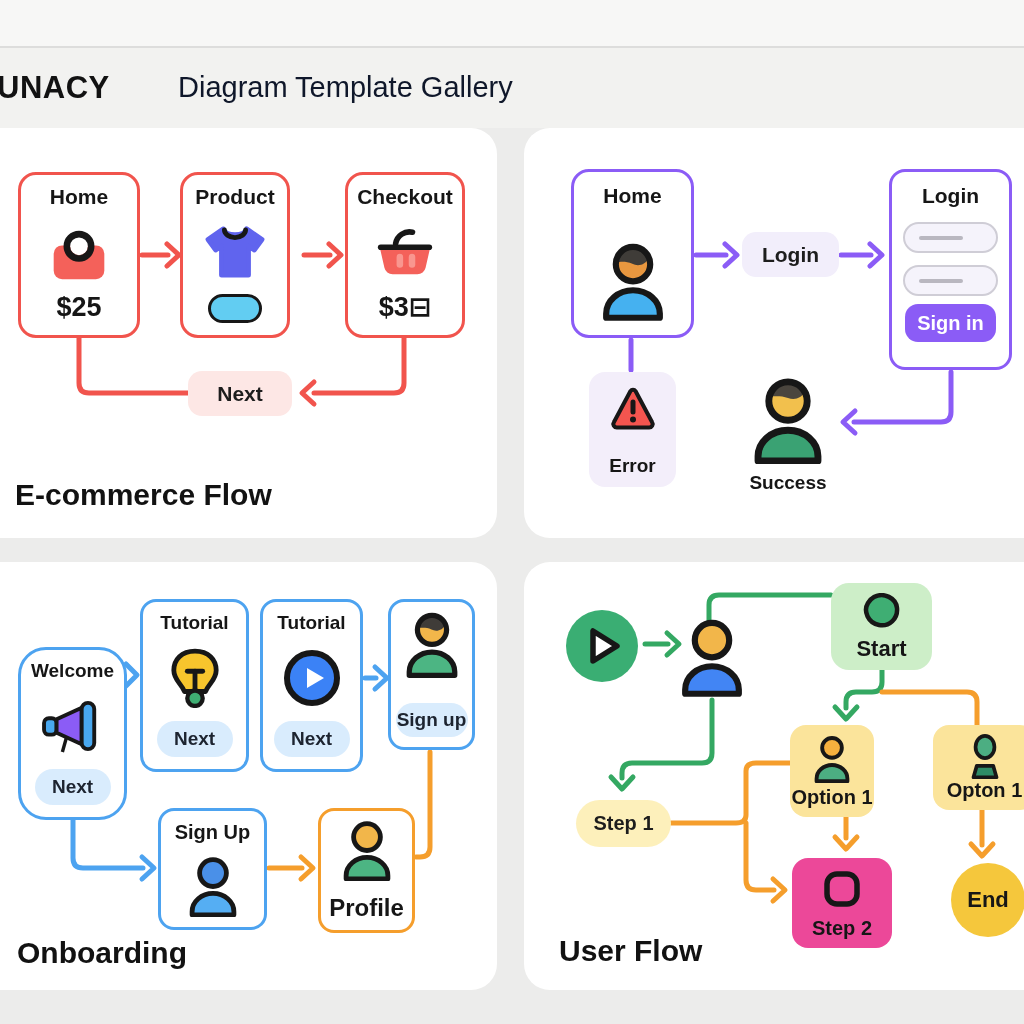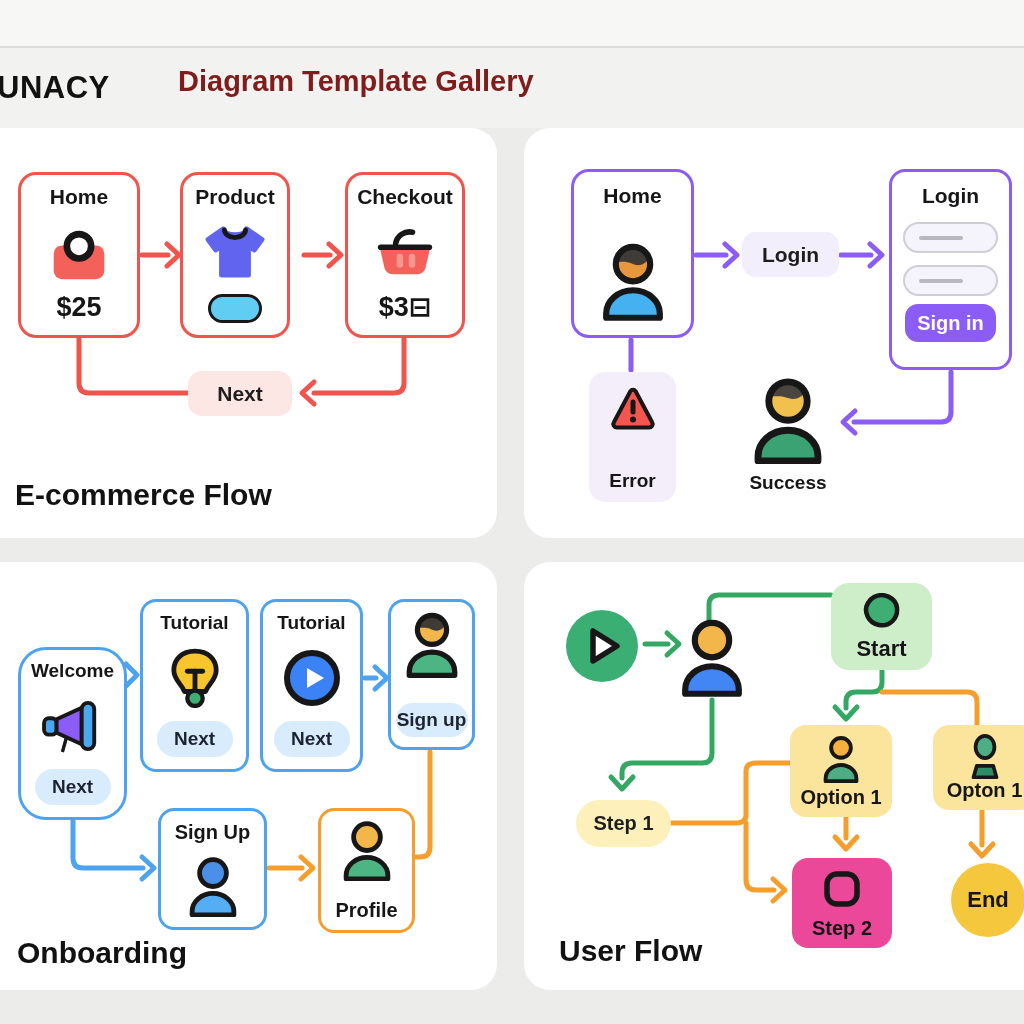--- a/index.html
+++ b/index.html
@@ -1,21 +1,21 @@
 <!DOCTYPE html>
 <html><head>
 <meta charset="utf-8">
 <style>
   html,body{margin:0;padding:0;}
   body{width:1024px;height:1024px;font-family:"Liberation Sans","DejaVu Sans",sans-serif;}
   .screen{position:relative;width:1024px;height:1024px;background:#ececeb;overflow:hidden;}
   .topbar{position:absolute;left:0;top:0;width:1024px;height:46px;background:#f7f7f6;border-bottom:2px solid #dddddc;}
   .header{position:absolute;left:0;top:48px;width:1024px;height:80px;background:#f2f2f0;}
   .logo{position:absolute;left:-3px;top:22px;font-size:31px;font-weight:800;color:#121212;letter-spacing:.5px;}
-  .gallery-title{position:absolute;left:178px;top:17px;font-size:29px;font-weight:700;color:#7f1d1d;}
+  .gallery-title{position:absolute;left:178px;top:23px;font-size:29px;font-weight:400;color:#0f172a;}
   .card{position:absolute;background:#ffffff;border-radius:26px;}
   .card1{left:-30px;top:128px;width:527px;height:410px;}
   .card2{left:524px;top:128px;width:532px;height:410px;}
   .card3{left:-30px;top:562px;width:527px;height:428px;}
   .card4{left:524px;top:562px;width:532px;height:428px;}
   .conn{position:absolute;left:0;top:0;pointer-events:none;}
   .conn path{fill:none;stroke-width:5;stroke-linecap:round;stroke-linejoin:round;}
   .node{position:absolute;background:#fff;display:flex;flex-direction:column;align-items:center;box-sizing:border-box;}
   .screen-node{border:3.5px solid;border-radius:18px;}
   .nlabel{font-weight:700;color:#161616;}
@@ -119,21 +119,21 @@
       <div class="nlabel" style="font-size:21px;">Login</div>
       <div class="inputrow" style="margin-top:14px;">
           <div class="dash"></div>
         </div>
       <div class="inputrow" style="margin-top:12px;">
           <div class="dash"></div>
         </div>
       <div class="signin-btn" style="margin-top:8px;">Sign in</div>
     </div>
 
-    <div class="node" style="left:65px;top:244px;width:87px;height:130px;background:#f3eefa;border-radius:16px;padding:14px 0 10px;justify-content:space-between;gap:15px;">
+    <div class="node" style="left:65px;top:244px;width:87px;height:115px;background:#f3eefa;border-radius:16px;padding:14px 0 10px;justify-content:space-between;gap:15px;">
       <svg width="46" height="44" viewBox="0 0 46 44">
         <path d="M20.5,5 a3,3 0 0 1 5,0 L42,36 a3.5,3.5 0 0 1 -3,5.5 H7 a3.5,3.5 0 0 1 -3,-5.5 Z" fill="#f4554f" stroke="#171717" stroke-width="4" stroke-linejoin="round"></path>
         <line x1="23" y1="16" x2="23" y2="26" stroke="#171717" stroke-width="5" stroke-linecap="round"></line>
         <circle cx="23" cy="33.5" r="3" fill="#171717"></circle>
       </svg>
       <div class="nlabel" style="font-size:19px;">Error</div>
     </div>
 
     <svg style="position:absolute;left:227px;top:250px;" width="74" height="86" viewBox="0 0 48 56">
       <circle cx="24" cy="15" r="12.5" fill="#f2c04d"></circle>
@@ -207,21 +207,21 @@
         <circle cx="24" cy="15" r="12.5" fill="#4a90e8" stroke="#171717" stroke-width="4.5"></circle>
         <path d="M4.5,54 V51 A19.5,17 0 0 1 43.5,51 V54 Z" fill="#55aef3" stroke="#171717" stroke-width="4.5" stroke-linejoin="round"></path>
       </svg>
     </div>
 
     <div class="node screen-node" style="left:348px;top:246px;width:97px;height:125px;border-color:#f59e2c;border-radius:16px;padding:10px 0 8px;justify-content:space-between;">
       <svg width="52" height="60" viewBox="0 0 48 56">
         <circle cx="24" cy="15" r="12.5" fill="#f2b64a" stroke="#171717" stroke-width="4.5"></circle>
         <path d="M4.5,54 V51 A19.5,17 0 0 1 43.5,51 V54 Z" fill="#4cb583" stroke="#171717" stroke-width="4.5" stroke-linejoin="round"></path>
       </svg>
-      <div class="nlabel" style="font-size:20px;">Profile</div>
+      <div class="nlabel" style="font-size:24px;">Profile</div>
     </div>
 
     <div class="ctitle" style="left:47px;top:374px;">Onboarding</div>
   </div>
 
   <div class="card card4">
     <svg class="conn" width="532" height="428">
       <g stroke="#34a862">
         <path d="M121,82 H144"></path>
           <path d="M143,71 L155,82 L143,93"></path>
@@ -255,21 +255,21 @@
 
     <div class="flow-box" style="left:307px;top:21px;width:101px;height:87px;background:#cdeec8;border-radius:18px;padding:10px 0 8px;">
       <svg width="40" height="36" viewBox="0 0 40 36">
         <path d="M12,4 C22,-1 34,5 35,15 C36,26 27,34 17,32 C6,30 1,18 6,10 C8,7 10,5 12,4 Z" fill="#3fae73" stroke="#171717" stroke-width="4.5"></path>
       </svg>
       <div class="nlabel" style="font-size:22px;">Start</div>
     </div>
 
     <div class="pill" style="left:52px;top:238px;width:95px;height:47px;background:#fdf0bb;border-radius:24px;font-size:20px;">Step 1</div>
 
-    <div class="flow-box" style="left:266px;top:163px;width:102px;height:92px;background:#fbe49b;border-radius:16px;padding:10px 0 8px;">
+    <div class="flow-box" style="left:266px;top:163px;width:84px;height:92px;background:#fbe49b;border-radius:16px;padding:10px 0 8px;">
       <svg width="44" height="48" viewBox="0 0 48 56">
         <circle cx="24" cy="15" r="11.5" fill="#f5b03e" stroke="#171717" stroke-width="4.5"></circle>
         <path d="M6,54 V51 A18,16 0 0 1 42,51 V54 Z" fill="#4cae82" stroke="#171717" stroke-width="4.5" stroke-linejoin="round"></path>
       </svg>
       <div class="nlabel" style="font-size:20px;">Option 1</div>
     </div>
 
     <div class="flow-box" style="left:409px;top:163px;width:103px;height:85px;background:#fbe49b;border-radius:16px;padding:8px 0 8px;">
       <svg width="44" height="46" viewBox="0 0 48 56">
         <ellipse cx="24" cy="17" rx="11.5" ry="13.5" fill="#4cae82" stroke="#171717" stroke-width="4.5"></ellipse>

